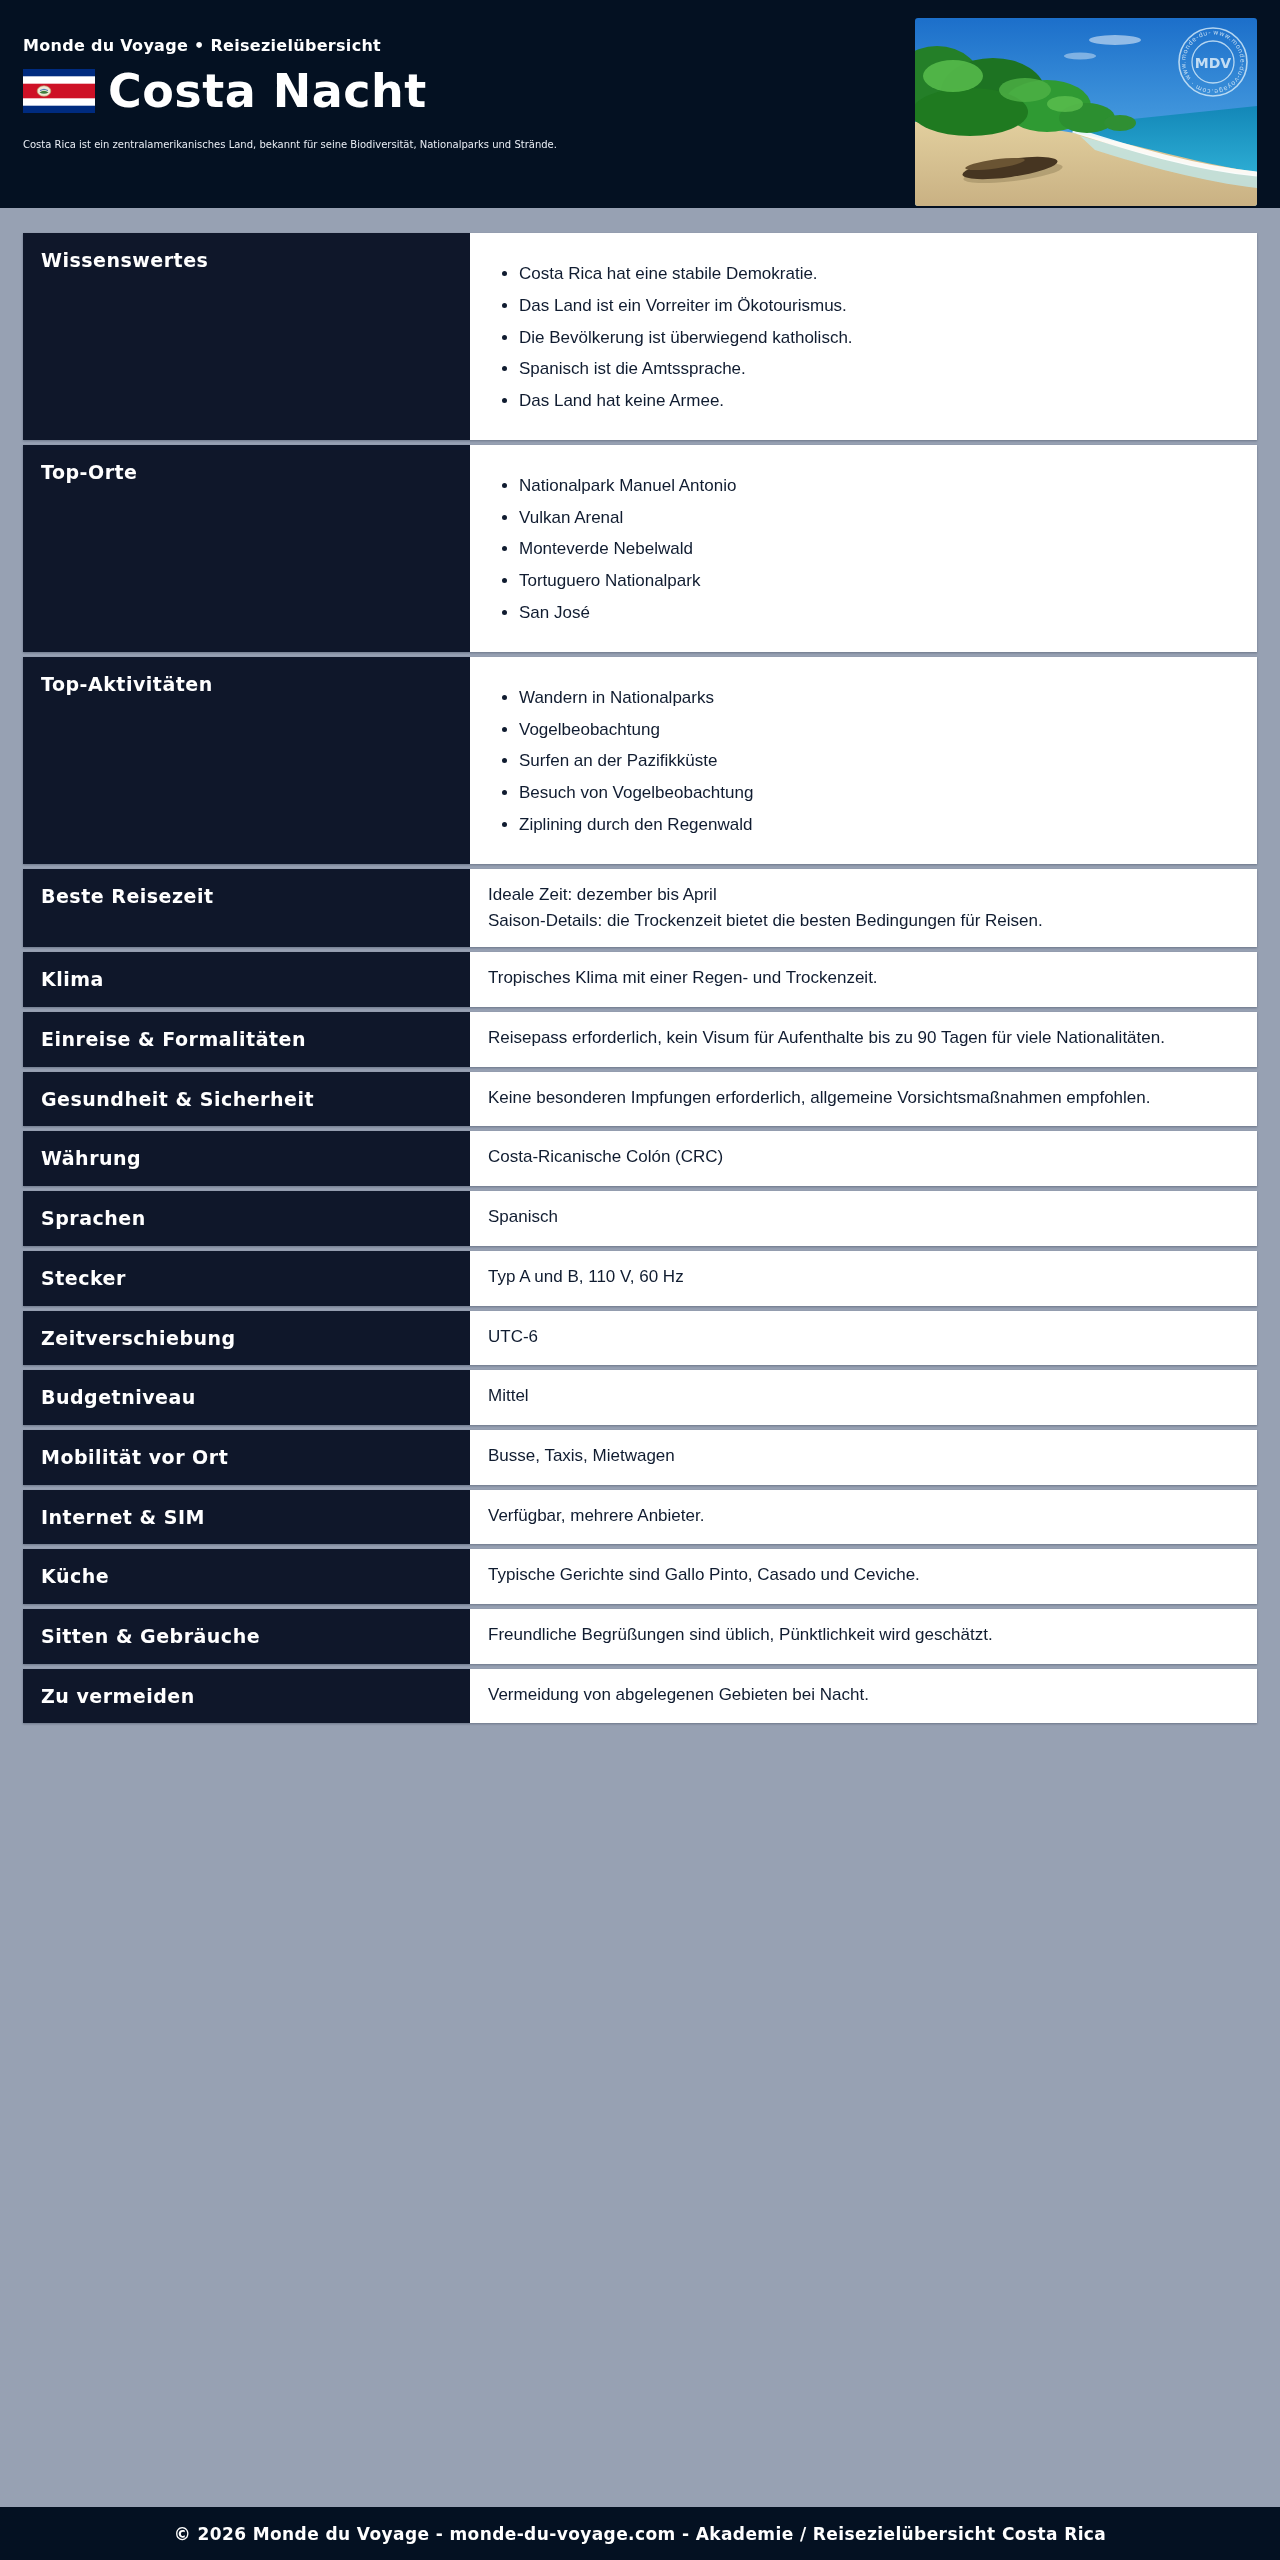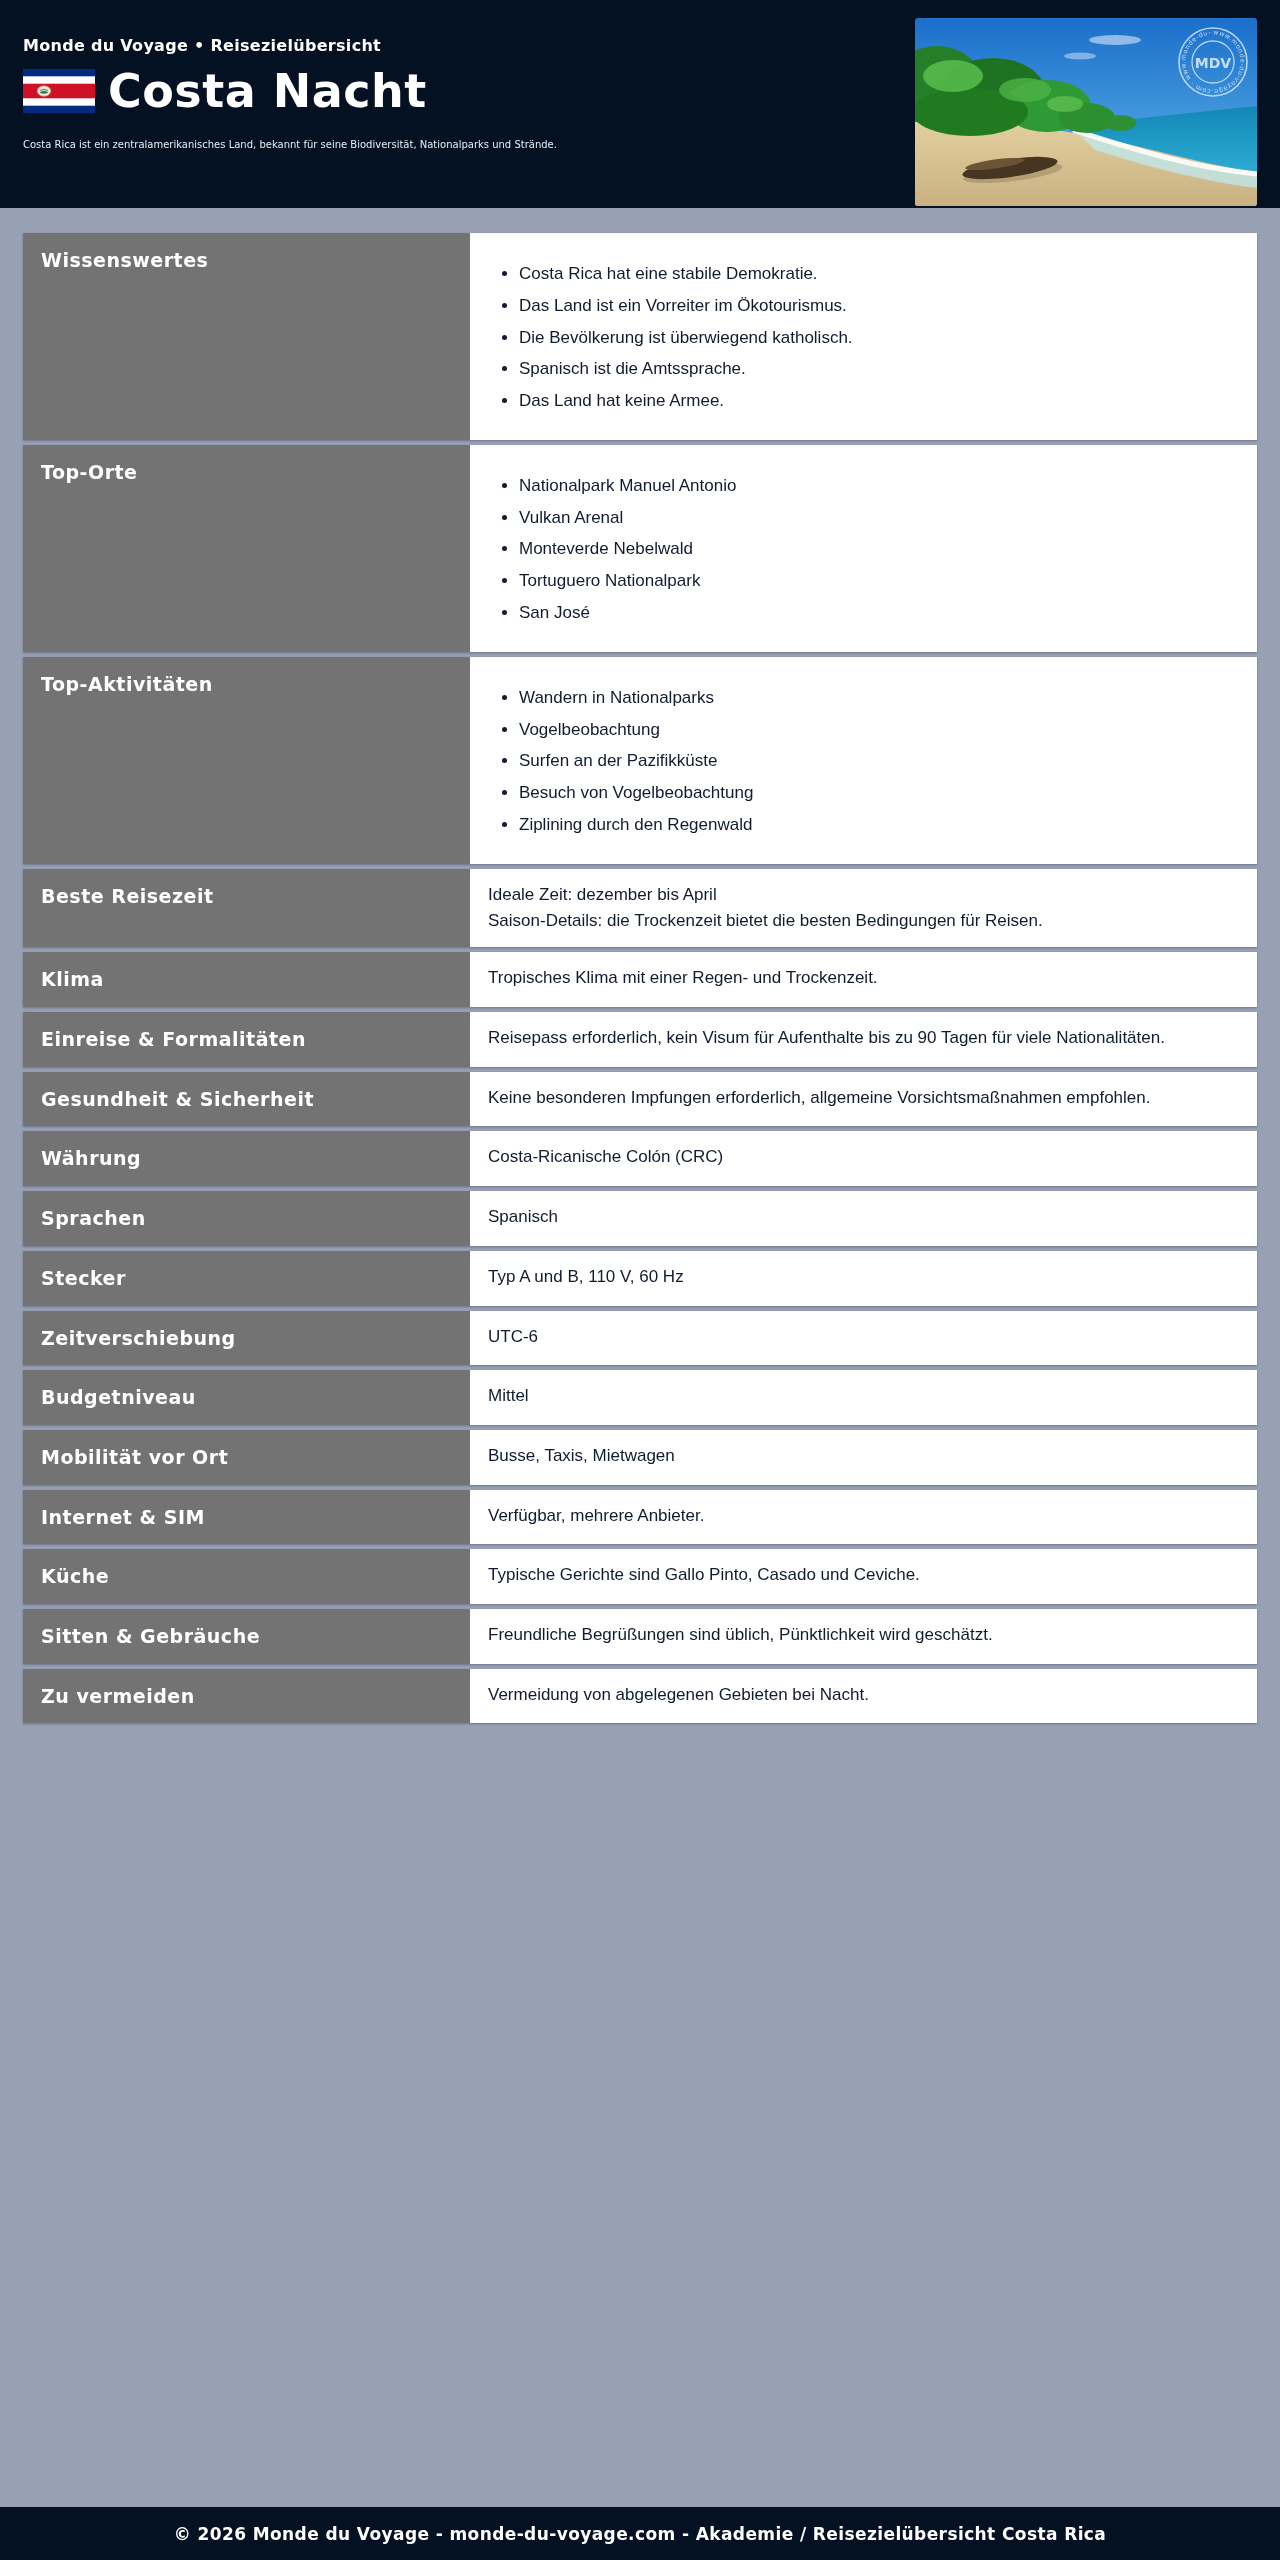--- a/index.html
+++ b/index.html
@@ -44,21 +44,21 @@
 
   
   main { flex: 1 1 auto; padding: 25px 23px 0 23px; }
   .row {
     display: flex;
     margin-bottom: 5px;
     box-shadow: 0 1px 2px rgba(10, 20, 40, .30);
   }
   .label-cell {
     flex: 0 0 447px; width: 447px;
-    background: #737373;
+    background: #0f172a;
     color: #ffffff;
     font-weight: bold; font-size: 19px; line-height: 1.3; letter-spacing: .5px;
     padding: 15px 18px;
     font-family: "DejaVu Sans", sans-serif;
   }
   .value-cell {
     flex: 1 1 auto;
     background: #ffffff;
     color: #101c30;
     font-family: "Liberation Sans", sans-serif;

